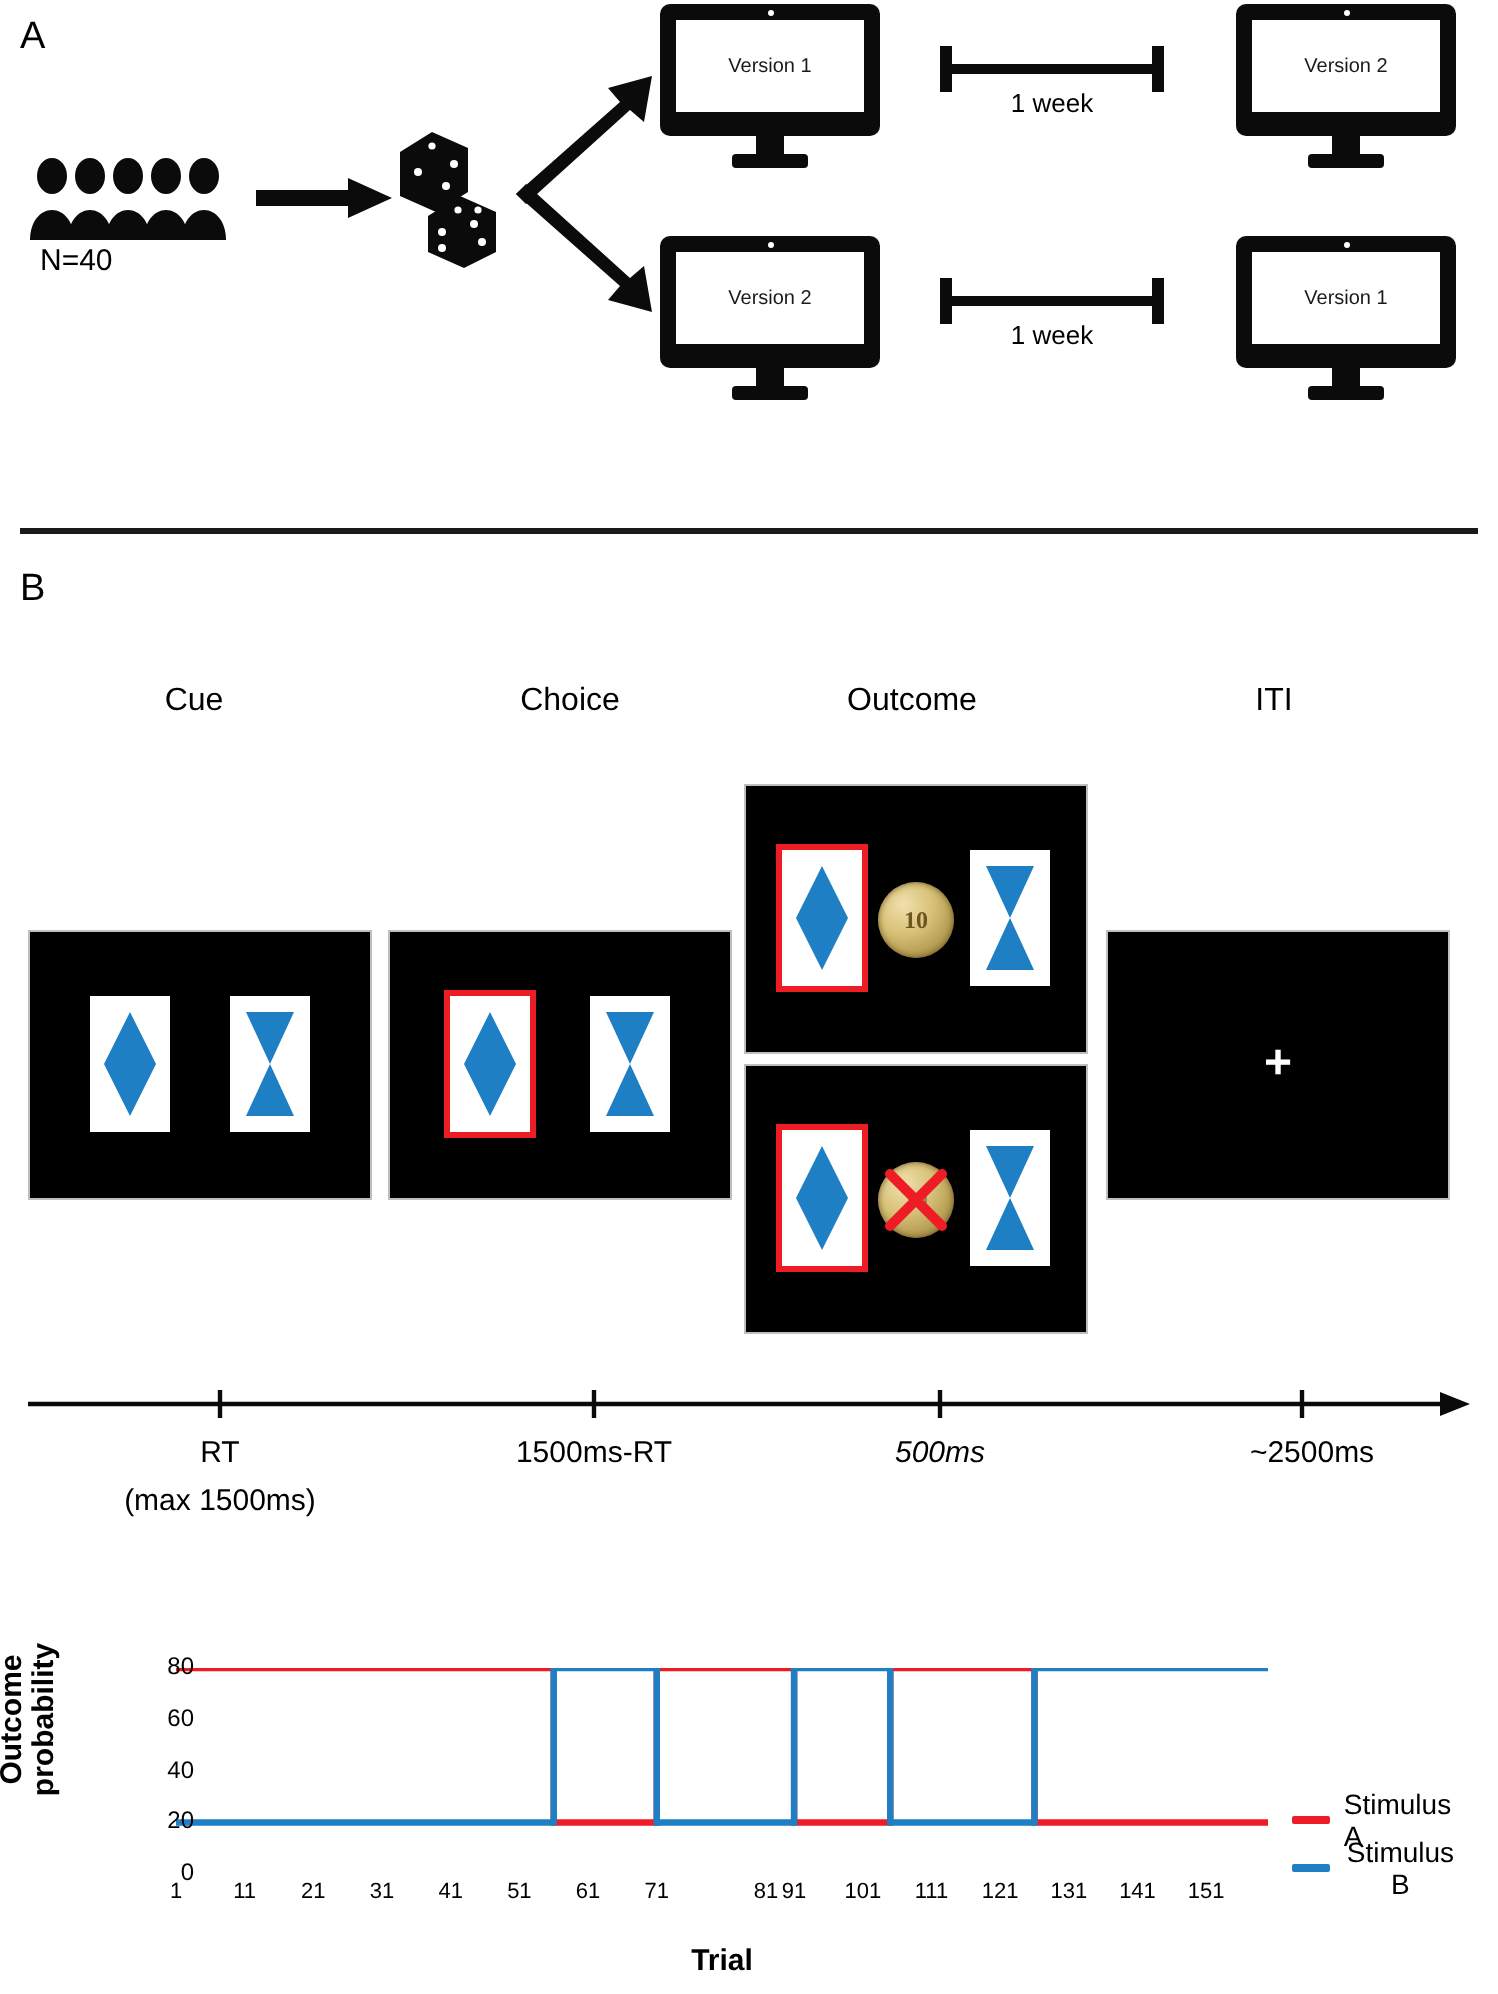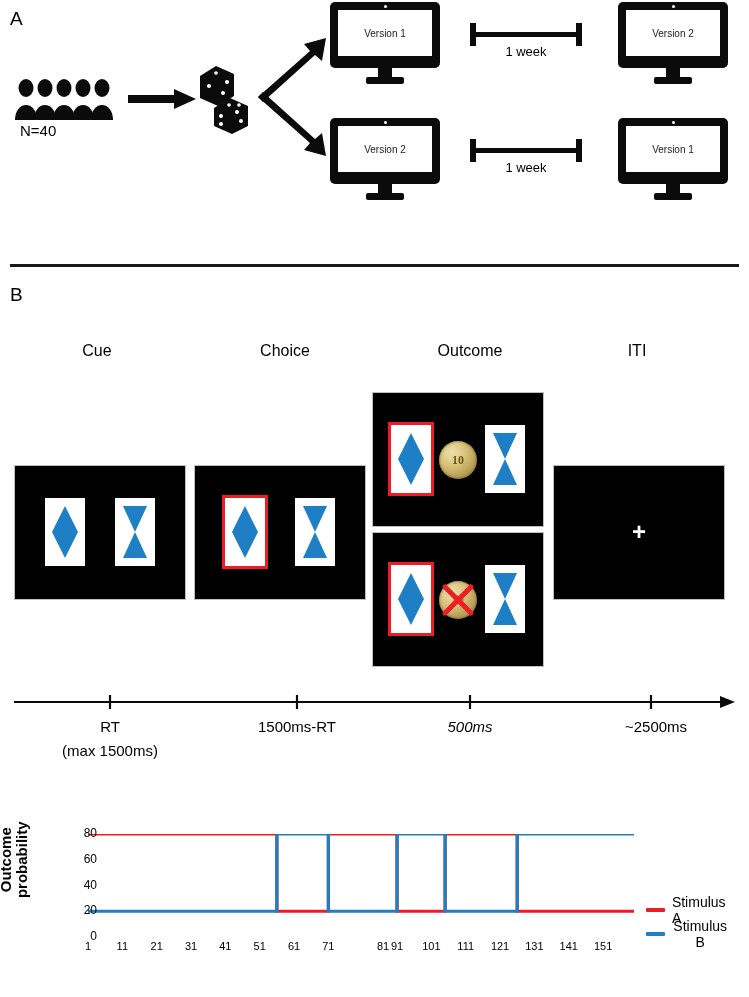--- a/index.html
+++ b/index.html
@@ -192,21 +192,21 @@
 </div>
 
 <div class="abs" id="divider"></div>
 
 <div class="abs" style="left:0;top:280px;width:749px;height:420px;">
 
   <div class="abs panel-letter" style="left:10px;top:4px;">B</div>
 
   <div class="stage-head" style="left:47px;top:62px;width:100px;">Cue</div>
   <div class="stage-head" style="left:235px;top:62px;width:100px;">Choice</div>
-  <div class="stage-head" style="left:420px;top:62px;width:100px;">Outcome</div>
+  <div class="stage-head" style="left:406px;top:62px;width:100px;">Outcome</div>
   <div class="stage-head" style="left:587px;top:62px;width:100px;">ITI</div>
 
   <div class="screen" style="left:14px;top:185px;width:170px;height:133px;">
     <div class="card" style="left:30px;top:32px;width:40px;height:68px;">
       <svg viewBox="0 0 40 68" width="40" height="68">
         <polygon points="20,8 33,34 20,60 7,34" fill="#1f7fc4"></polygon>
       </svg>
     </div>
     <div class="card" style="left:100px;top:32px;width:40px;height:68px;">
       <svg viewBox="0 0 40 68" width="40" height="68">
@@ -332,13 +332,14 @@
       <div class="legend-row" style="top: 0px;">
         <span class="legend-swatch" style="background: rgb(238, 28, 37);"></span>
         <span>Stimulus A</span>
       </div>
       <div class="legend-row" style="top: 24px; text-align: center;">
         <span class="legend-swatch" style="background: rgb(31, 127, 196);"></span>
         <span>Stimulus B</span>
       </div>
     </div>
 
+  <div id="xlabel">Trial</div>
 </div>
 
 </body></html>

